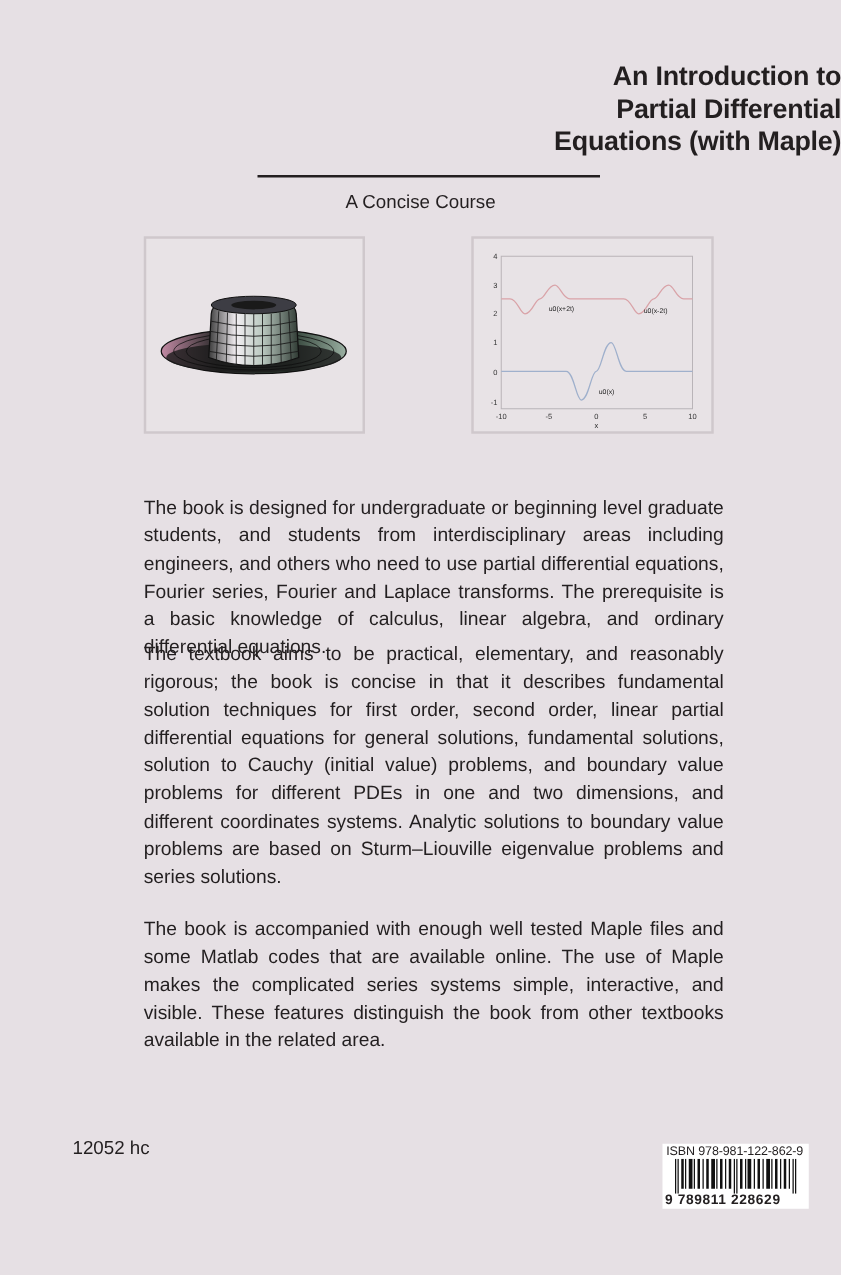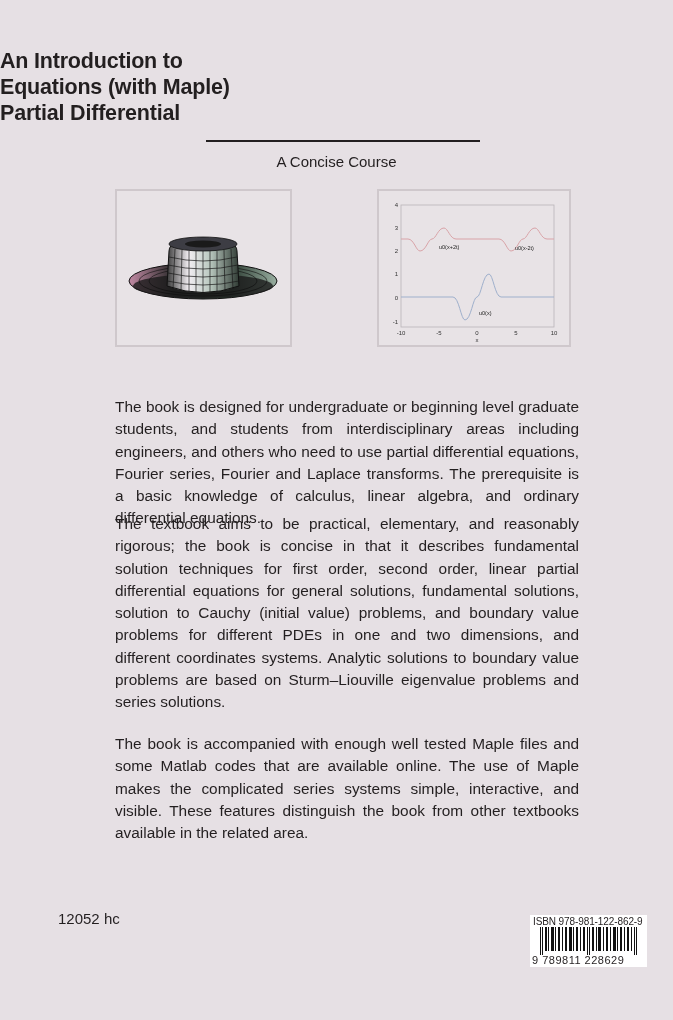--- a/index.html
+++ b/index.html
@@ -6,21 +6,21 @@
     body {
       width: 673px; height: 1020px;
       background: #e6e0e4;
       font-family: "Liberation Sans", sans-serif;
       color: #231f20;
       position: relative;
       overflow: hidden;
     }
     .title {
       position: absolute; left: 0; width: 673px; top: 48px;
-      text-align: left; font-weight: bold; font-size: 21.5px; line-height: 26px;
+      text-align: right; font-weight: bold; font-size: 21.5px; line-height: 26px;
       letter-spacing: -0.2px;
     }
     .title span { display: block; }
     .rule {
       position: absolute; left: 206px; width: 274px; top: 140px; height: 2px; background: #231f20;
     }
     .subtitle {
       position: absolute; left: 0; width: 673px; top: 153px; text-align: center;
       font-size: 15px;
     }
@@ -43,29 +43,29 @@
     .publisher { position: absolute; left: 58px; top: 912px; }
     .pub-name { font-weight: bold; font-size: 20px; line-height: 24px; }
     .pub-url { font-size: 14.5px; line-height: 19px; }
     .pub-code { font-size: 15px; line-height: 14px; }
     .barcode {
       position: absolute; left: 530px; top: 915px; width: 117px; height: 52px;
       background: #ffffff;
     }
     .isbn-label { position: absolute; left: 3px; top: 1px; font-size: 10px; letter-spacing: -0.1px; }
     .bars { position: absolute; left: 10px; top: 12px; }
-    .ean { position: absolute; left: 2px; top: 39px; font-size: 11px; letter-spacing: 0.5px; font-weight: normal; }
+    .ean { position: absolute; left: 2px; top: 39px; font-size: 11px; letter-spacing: 0.5px; font-weight: bold; }
   </style>
 </head>
 <body>
 
 <div class="title">
   <span>An Introduction to</span>
+  <span>Partial Differential</span>
   <span>Equations (with Maple)</span>
-  <span>Partial Differential</span>
 </div>
 <div class="rule"></div>
 <div class="subtitle">A Concise Course</div>
 
 <div class="fig fig-left">
   <svg width="173" height="154" viewBox="0 0 173 154">
     <defs>
       <linearGradient id="crown" x1="0" x2="1" y1="0" y2="0">
         <stop offset="0" stop-color="#3a3a3a"></stop>
         <stop offset="0.3" stop-color="#f2eef2"></stop>

